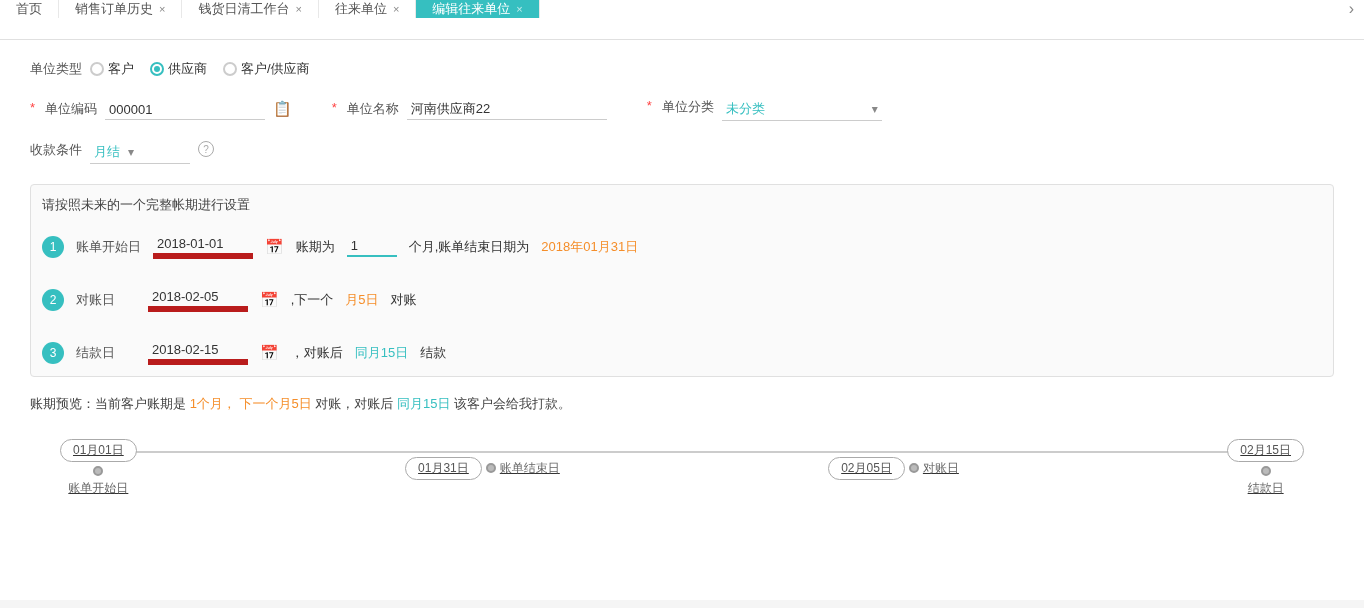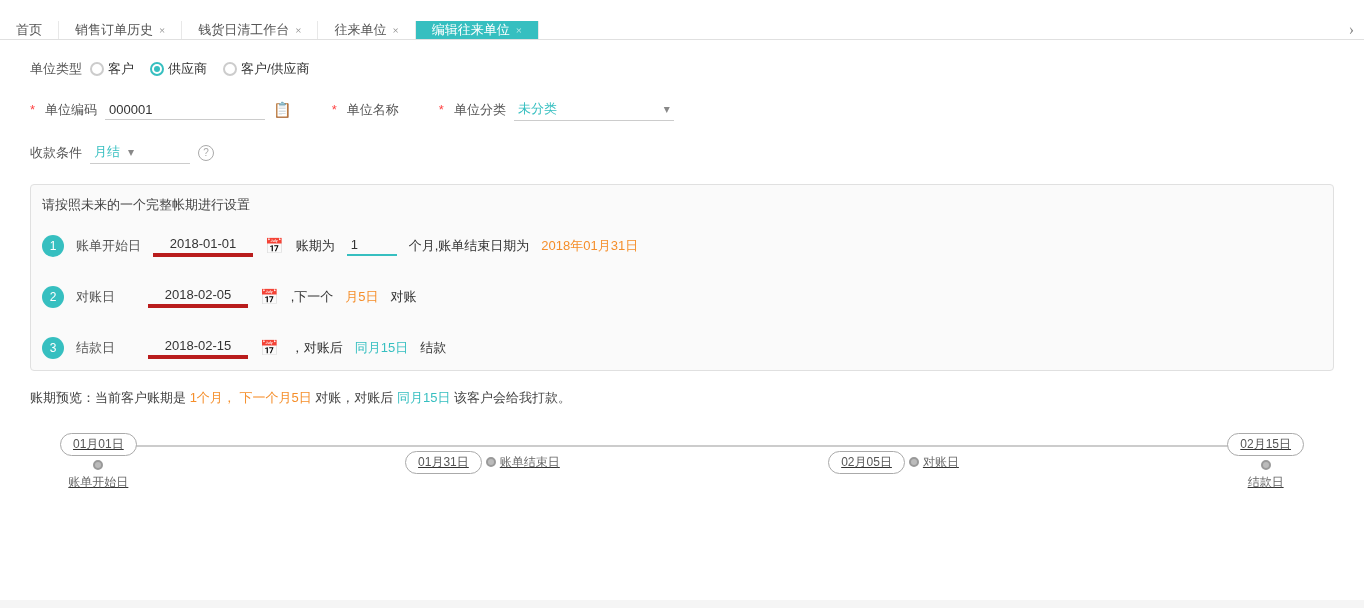--- a/index.html
+++ b/index.html
@@ -1,25 +1,24 @@
 <!DOCTYPE html>
 <html><head>
   <meta charset="utf-8">
   <style>
     * { box-sizing: border-box; margin: 0; padding: 0; }
     body { font-family: 'Microsoft YaHei', Arial, sans-serif; font-size: 13px; color: #333; background: #f5f5f5; }
 
     
     .tab-bar {
       display: flex;
-      align-items: flex-end;
+      align-items: flex-start;
       background: #fff;
       border-bottom: 1px solid #e0e0e0;
       height: 40px;
-      font-family: Liberation Serif, serif;
     }
     .tab {
       display: flex;
       align-items: center;
       padding: 0 16px;
       cursor: pointer;
       color: #555;
       font-size: 13px;
       border-right: 1px solid #e8e8e8;
       gap: 6px;
@@ -52,21 +51,20 @@
 
     
     .form-row {
       display: flex;
       align-items: center;
       margin-bottom: 20px;
       gap: 20px;
     }
     .form-field {
       display: flex;
-      align-items: center;
       gap: 8px;
     }
     .form-label {
       color: #555;
       white-space: nowrap;
     }
     .required-star {
       color: #f44;
       margin-right: 2px;
     }
@@ -184,28 +182,27 @@
       justify-content: center;
       flex-shrink: 0;
     }
     .step-label {
       color: #555;
       white-space: nowrap;
       min-width: 60px;
     }
     .step-date-input {
       border: none;
-      border-bottom: 4px solid #b91c1c;
+      border-bottom: 6px solid #b91c1c;
       outline: none;
       padding: 2px 4px;
       font-size: 13px;
       color: #333;
       width: 100px;
       background: transparent;
-      text-align: center;
     }
     .step-period-input {
       border: none;
       border-bottom: 2px solid #36bfc0;
       outline: none;
       padding: 2px 4px;
       font-size: 13px;
       color: #333;
       width: 50px;
       background: transparent;
@@ -279,20 +276,21 @@
   <div class="form-row" style="gap:40px;">
     <div class="form-field">
       <span class="required-star">*</span>
       <span class="form-label">单位编码</span>
       <input type="text" class="text-input input-wide" value="000001" style="">
       <span class="calendar-icon">📋</span>
     </div>
     <div class="form-field">
       <span class="required-star">*</span>
       <span class="form-label">单位名称</span>
+      <input type="text" class="text-input input-name" value="河南供应商22" style="">
     </div>
     <div class="form-field">
       <span class="required-star">*</span>
       <span class="form-label">单位分类</span>
       <div class="dropdown-field" style="min-width:160px;">
         <span class="dropdown-value">未分类</span>
         <span style="flex:1"></span>
         <span class="dropdown-arrow">▾</span>
       </div>
     </div>

